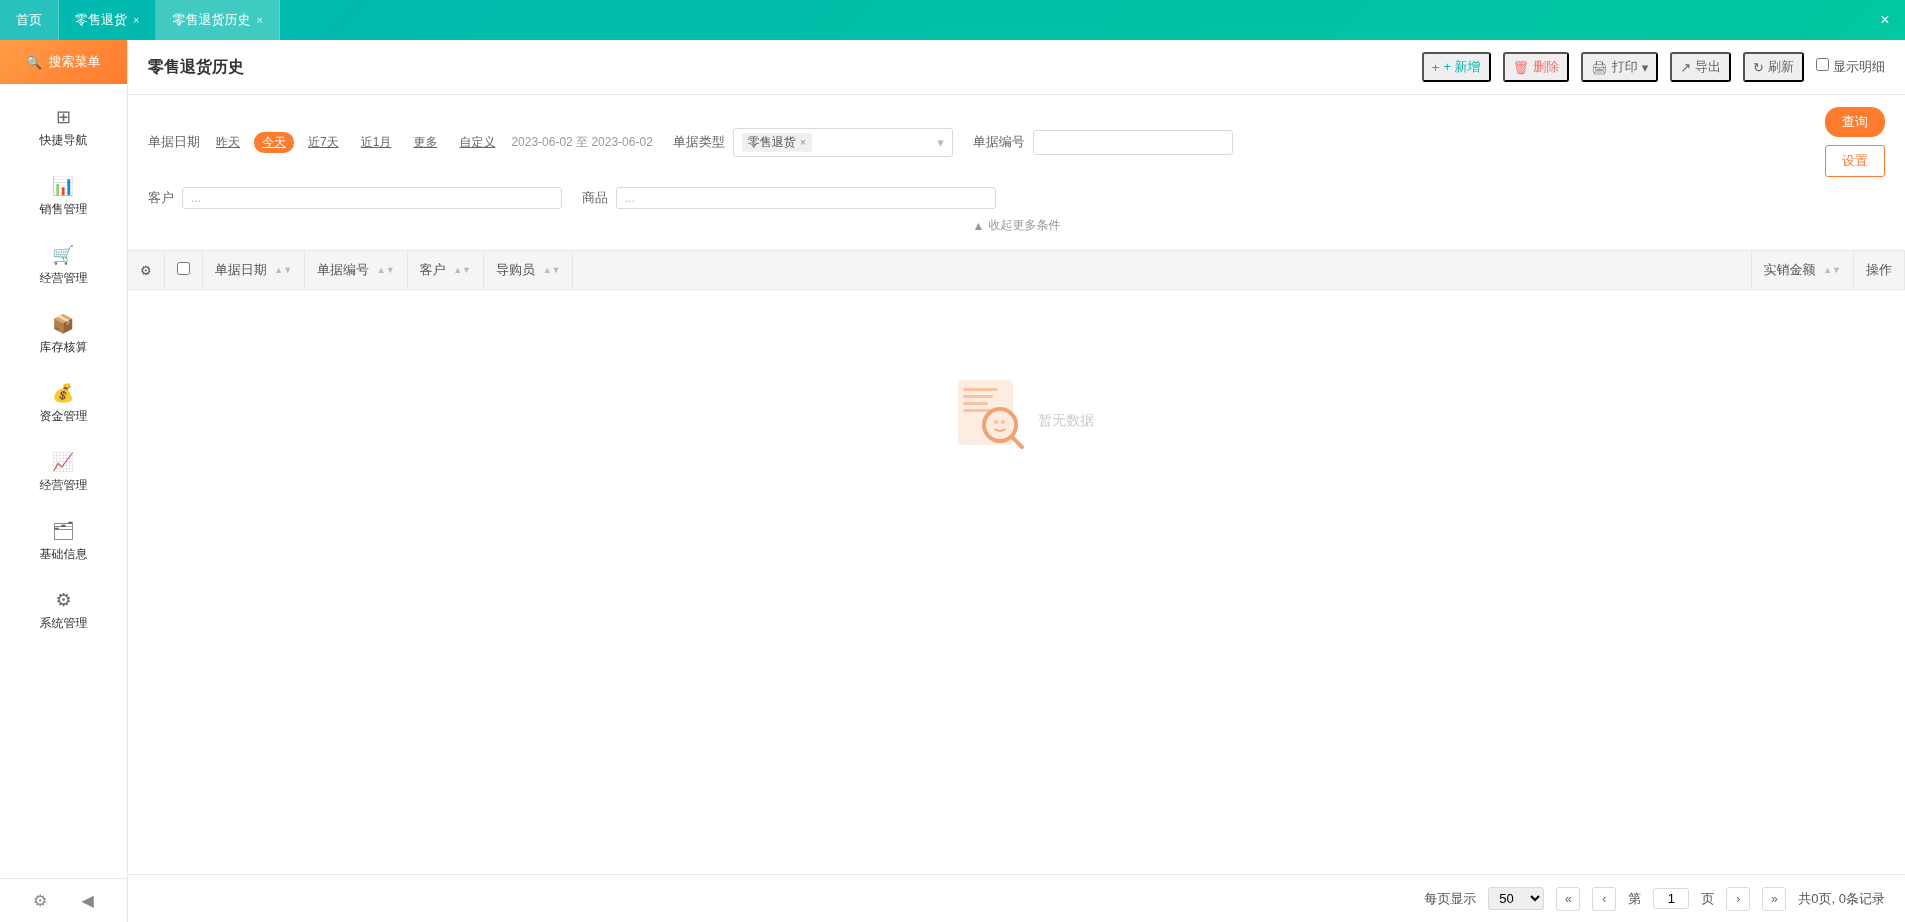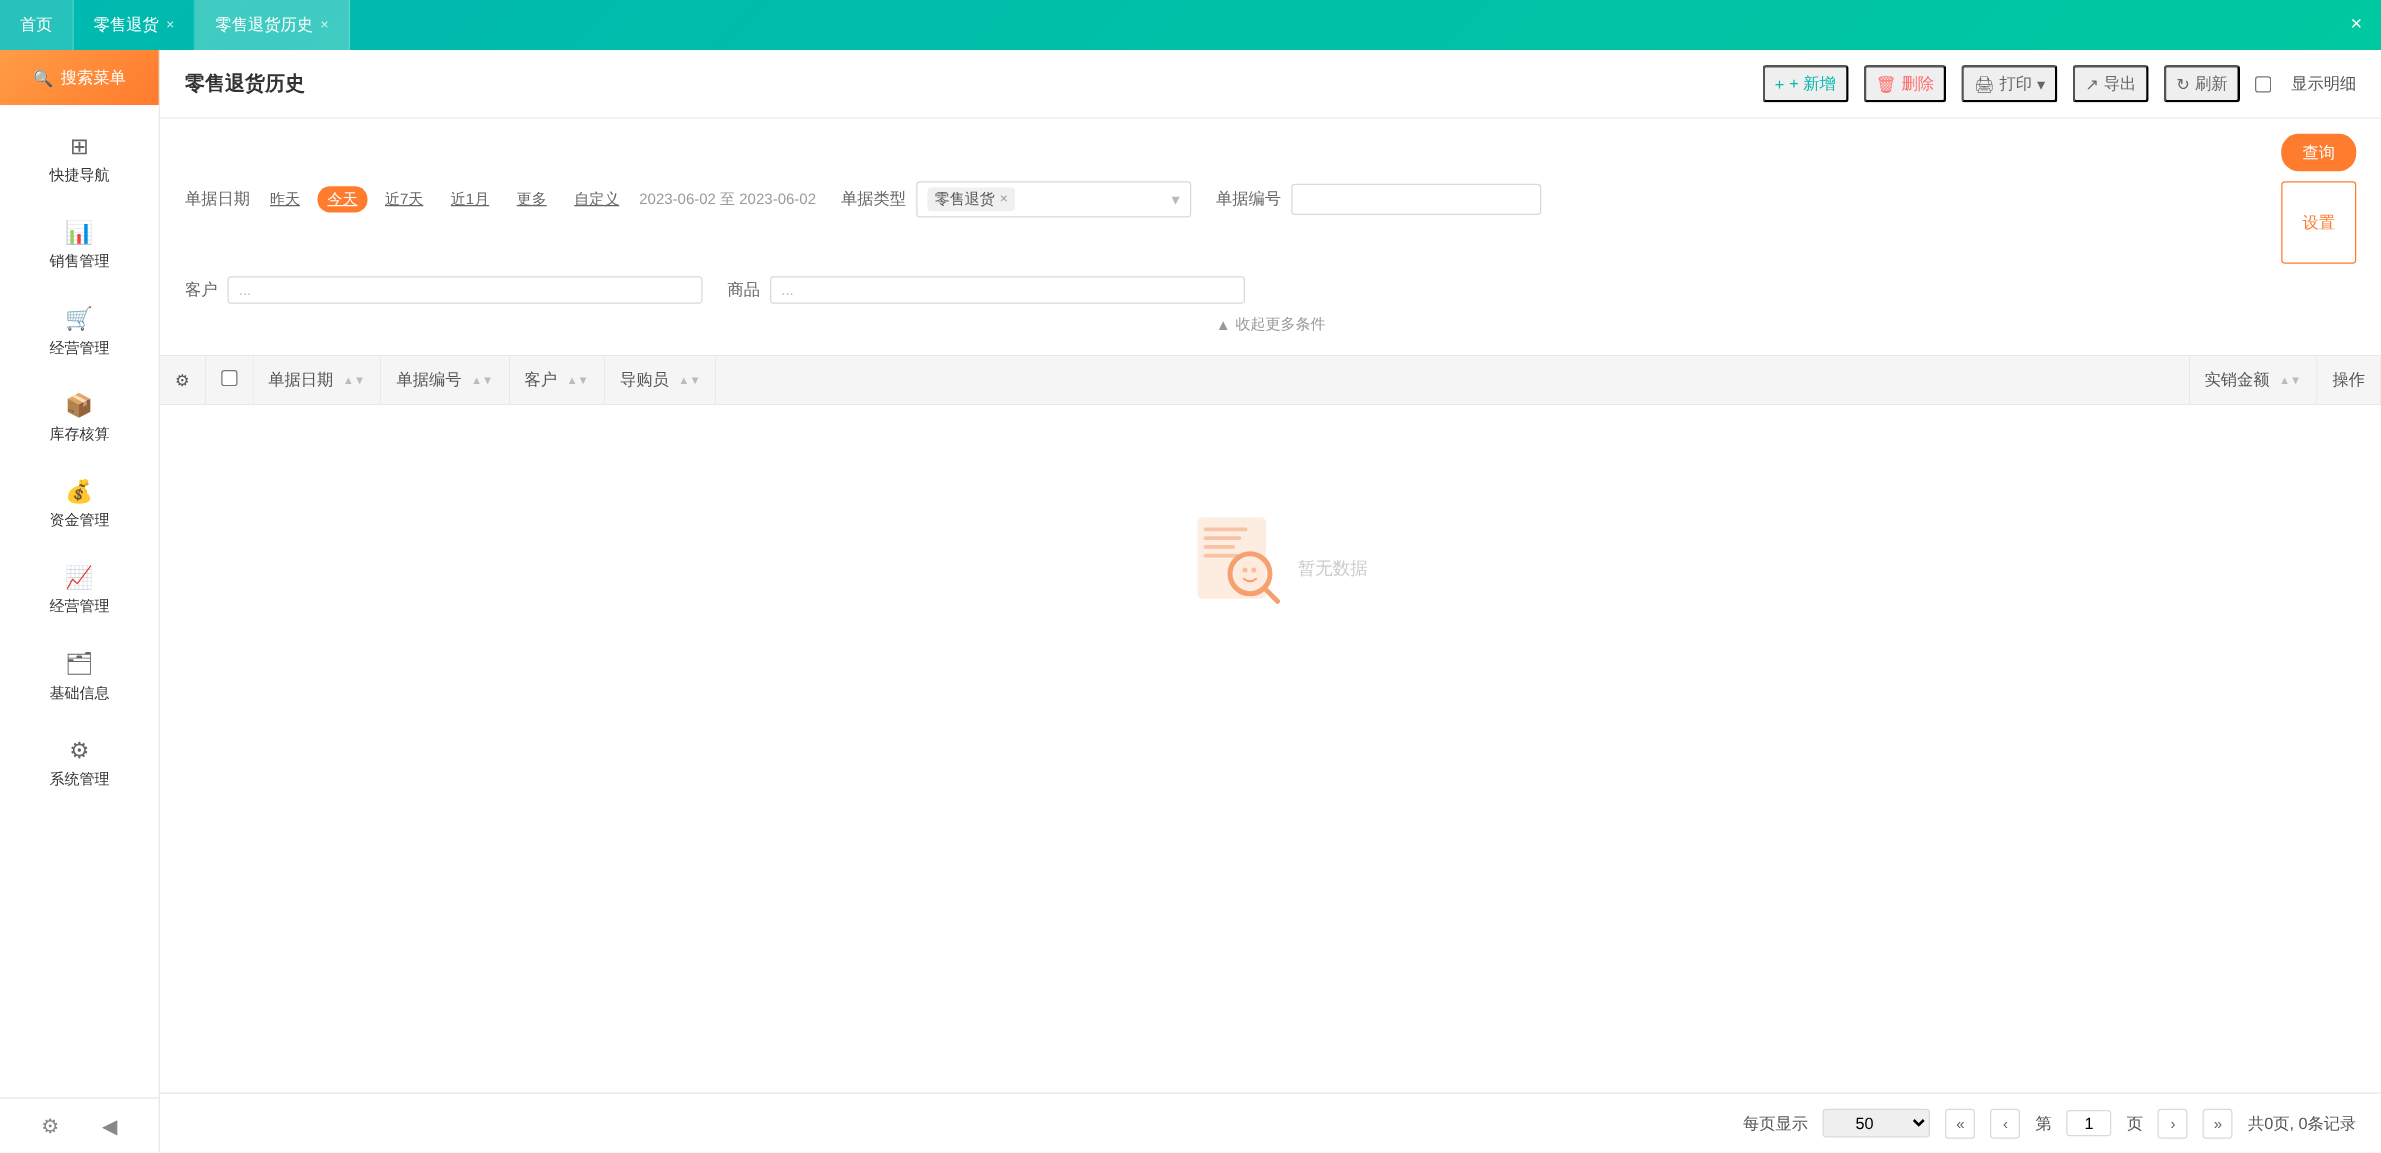--- a/index.html
+++ b/index.html
@@ -155,22 +155,22 @@
       padding: 4px 8px;
       border-radius: 3px;
     }
     .btn-new { color: #00b8b0; }
     .btn-delete { color: #ff6b6b; }
     .btn-print { color: #666; }
     .btn-export { color: #666; }
     .btn-refresh { color: #666; }
     .checkbox-label {
       display: flex;
-      align-items: center;
-      gap: 16px;
+      align-items: flex-start;
+      gap: 4px;
       font-size: 13px;
       color: #555;
       cursor: pointer;
     }
 
     
     .filter-area {
       background: #fff;
       padding: 12px 20px;
       border-bottom: 1px solid #e8e8e8;
@@ -344,21 +344,21 @@
       justify-content: flex-end;
       padding: 0 20px;
       gap: 12px;
       flex-shrink: 0;
       font-size: 13px;
       color: #555;
     }
     .page-size-select {
       border: 1px solid #d9d9d9;
       border-radius: 3px;
-      padding: 2px 21px;
+      padding: 2px 6px;
       font-size: 13px;
       cursor: pointer;
     }
     .page-nav-btn {
       width: 24px;
       height: 24px;
       border: 1px solid #d9d9d9;
       border-radius: 3px;
       display: flex;
       align-items: center;
@@ -386,21 +386,21 @@
       padding: 6px 16px;
       font-size: 13px;
       cursor: pointer;
       display: block;
     }
     .settings-btn {
       background: #fff;
       color: #ff7b2e;
       border: 1px solid #ff7b2e;
       border-radius: 3px;
-      padding: 23px 16px;
+      padding: 6px 16px;
       font-size: 13px;
       cursor: pointer;
       display: block;
       margin-top: 4px;
     }
   </style>
 </head>
 <body>
 
 <div class="top-bar">

